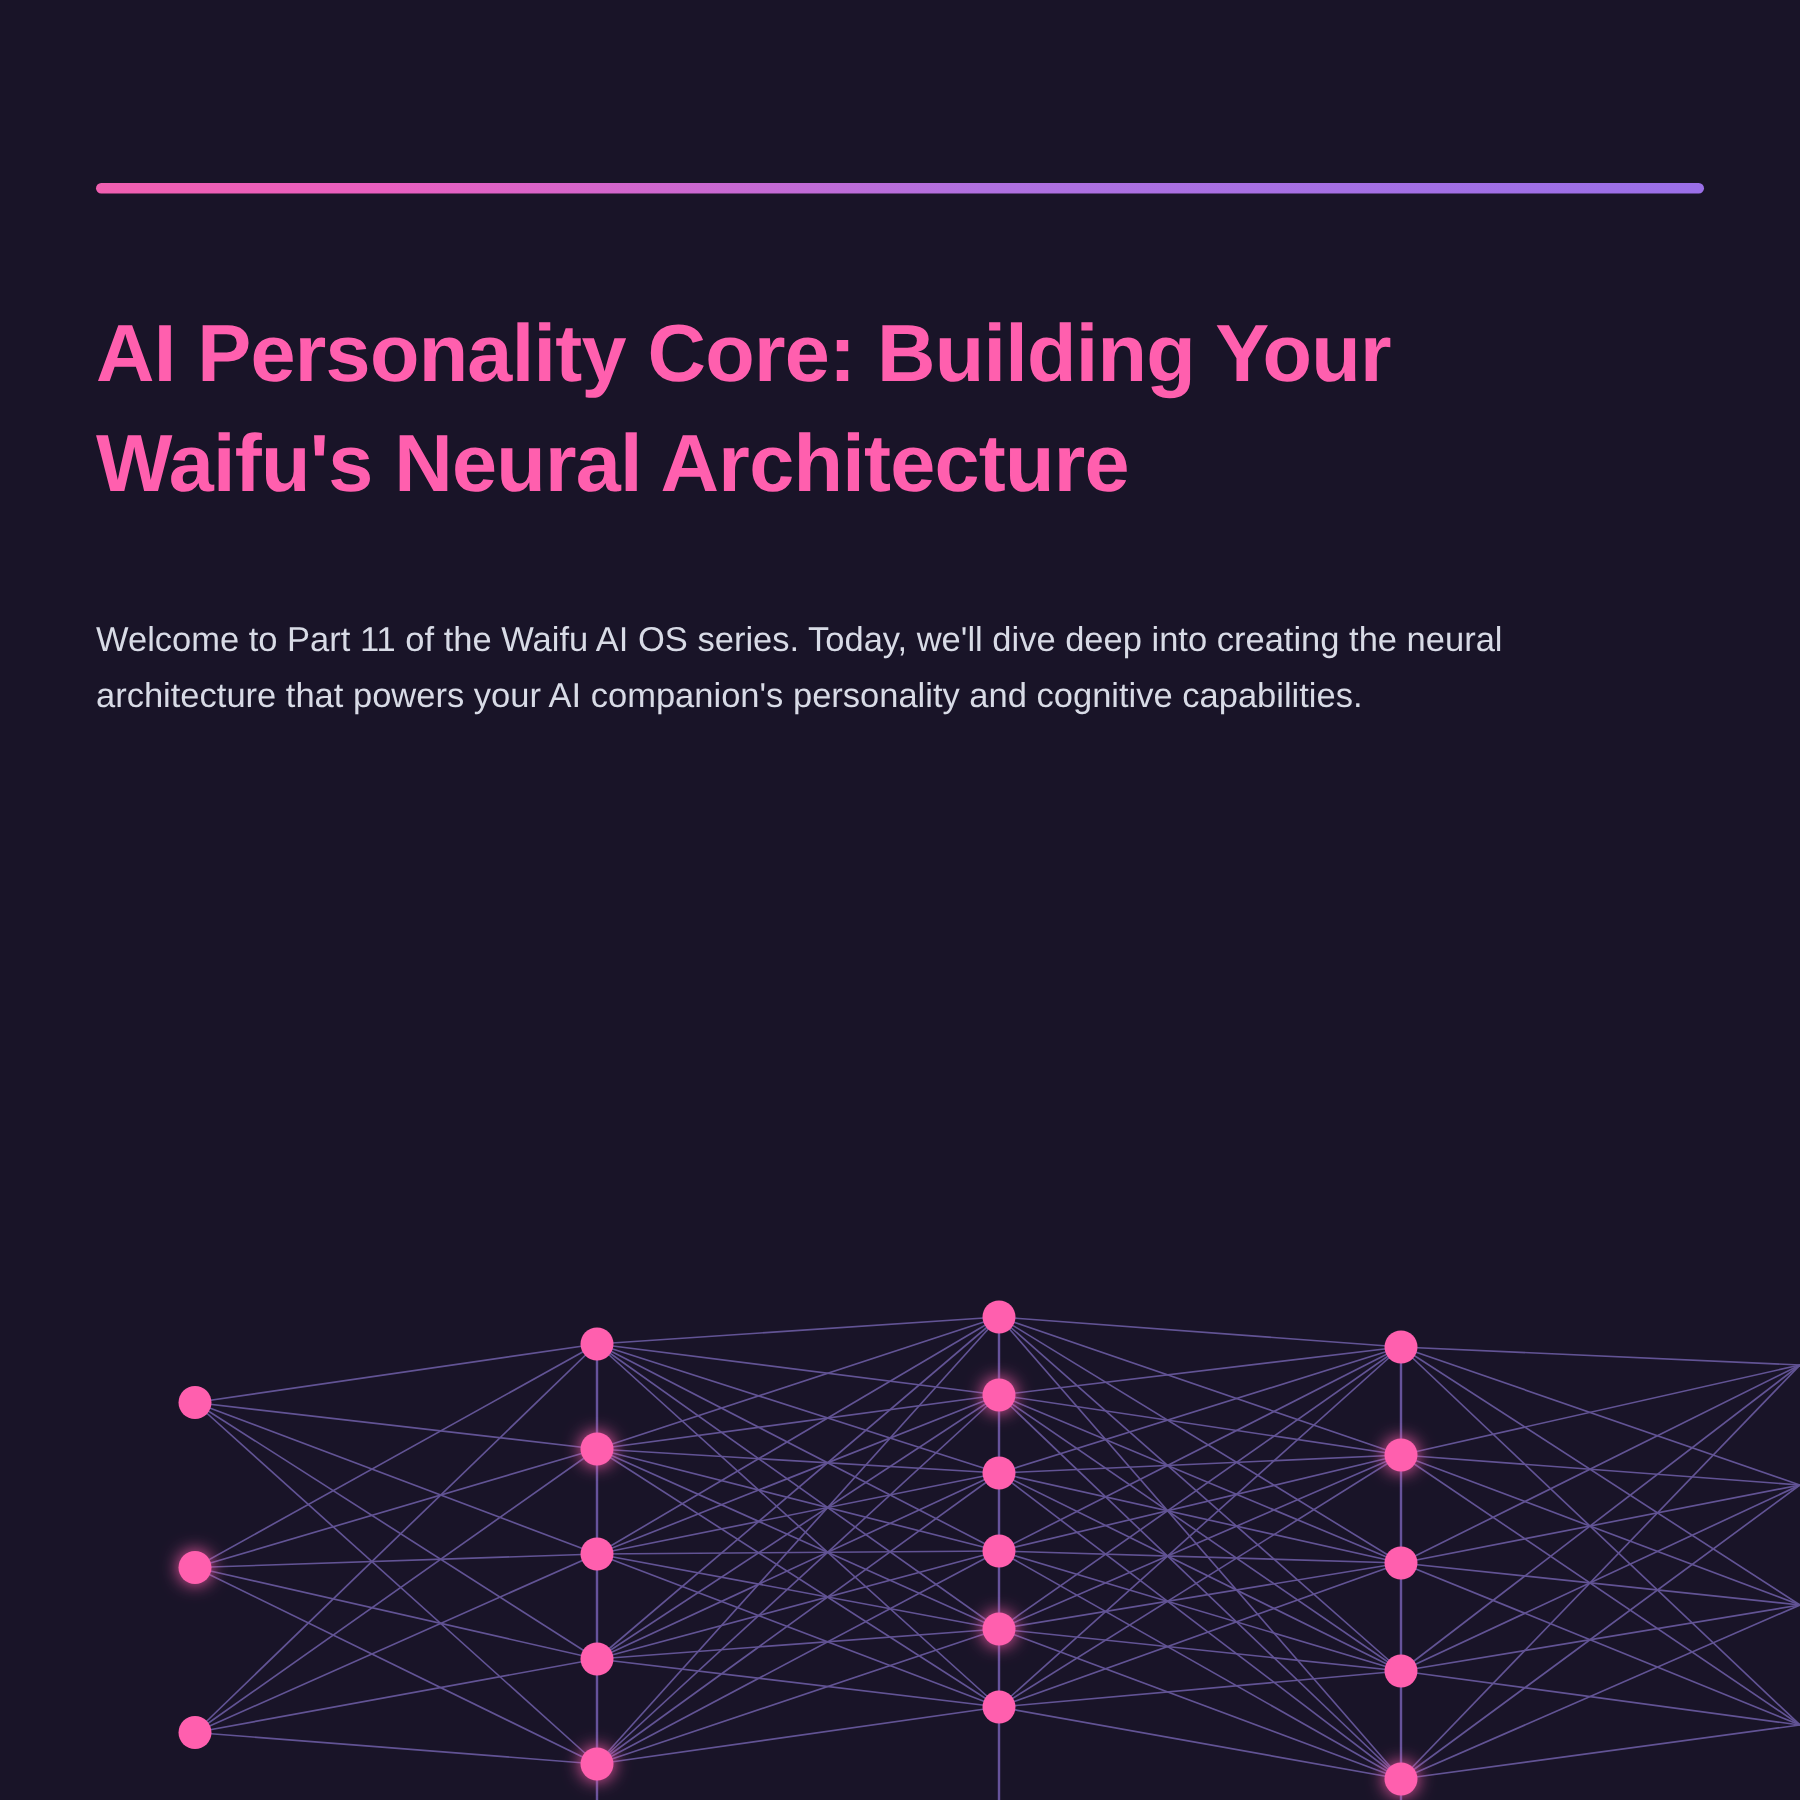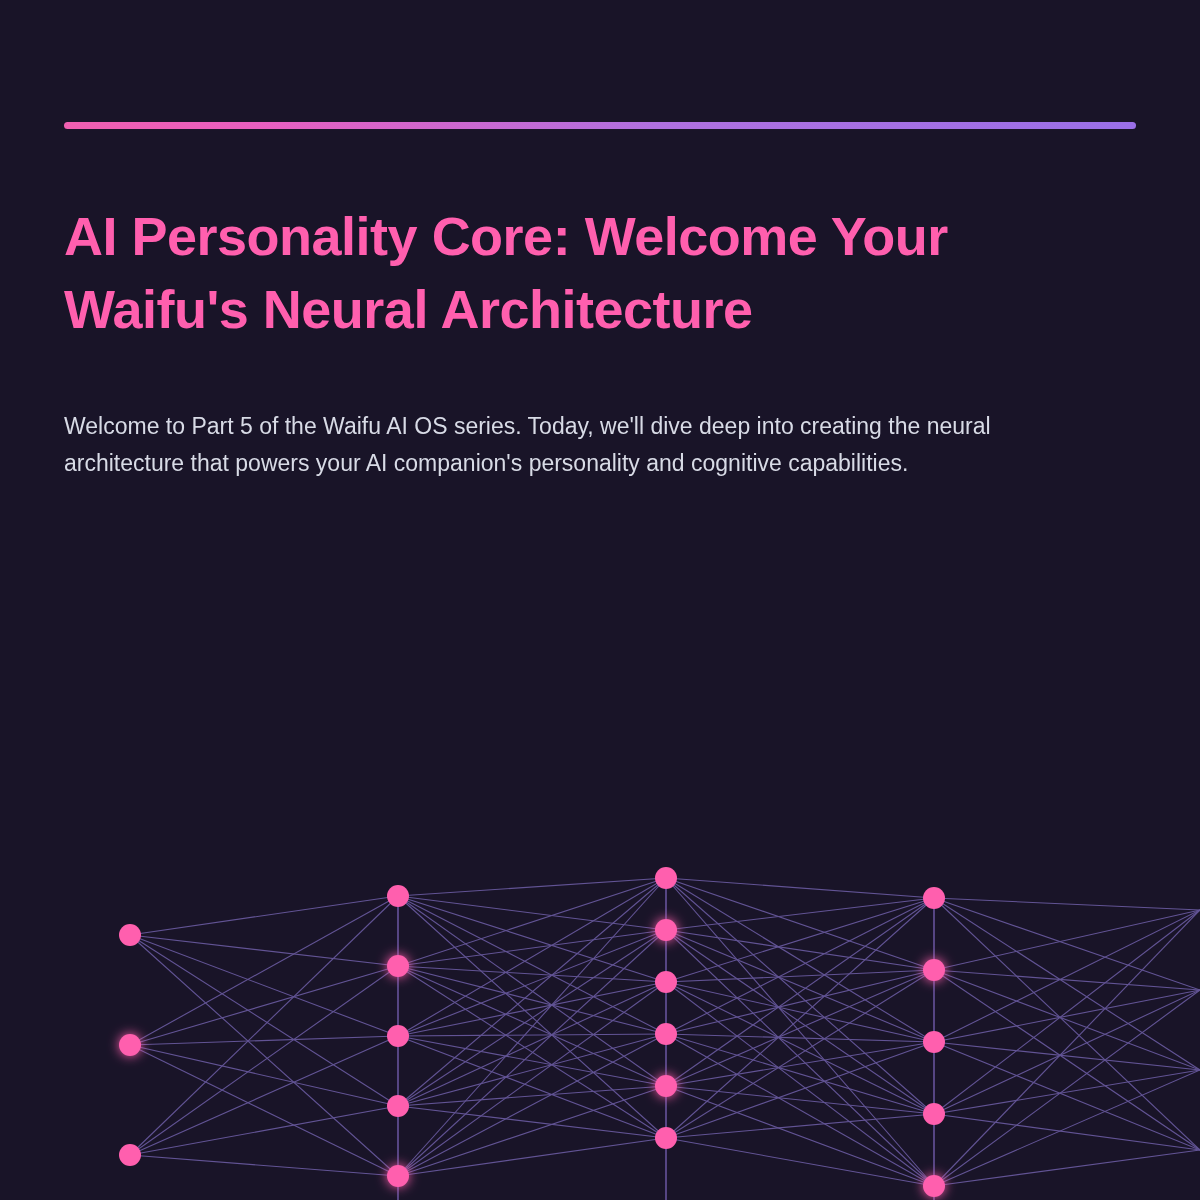--- a/index.html
+++ b/index.html
@@ -75,22 +75,22 @@
   }
 </style>
 </head>
 <body>
 
 <div class="page">
 
   <div class="top-rule"></div>
 
   <div class="content">
-    <h1 class="title">AI Personality Core: Welcome Your Waifu's Neural Architecture</h1>
-    <p class="intro">Welcome to Part 5 of the Waifu AI OS series. Today, we'll dive deep into creating the neural architecture that powers your AI companion's personality and cognitive capabilities.</p>
+    <h1 class="title">AI Personality Core: Building Your Waifu's Neural Architecture</h1>
+    <p class="intro">Welcome to Part 11 of the Waifu AI OS series. Today, we'll dive deep into creating the neural architecture that powers your AI companion's personality and cognitive capabilities.</p>
   </div>
 
   <div class="network">
     <svg width="1200" height="400" viewBox="0 0 1200 400" xmlns="http://www.w3.org/2000/svg">
       <defs>
         <filter id="nodeGlow" x="-300%" y="-300%" width="700%" height="700%">
           <feGaussianBlur stdDeviation="6" result="b"></feGaussianBlur>
           <feMerge>
             <feMergeNode in="b"></feMergeNode>
             <feMergeNode in="SourceGraphic"></feMergeNode>

